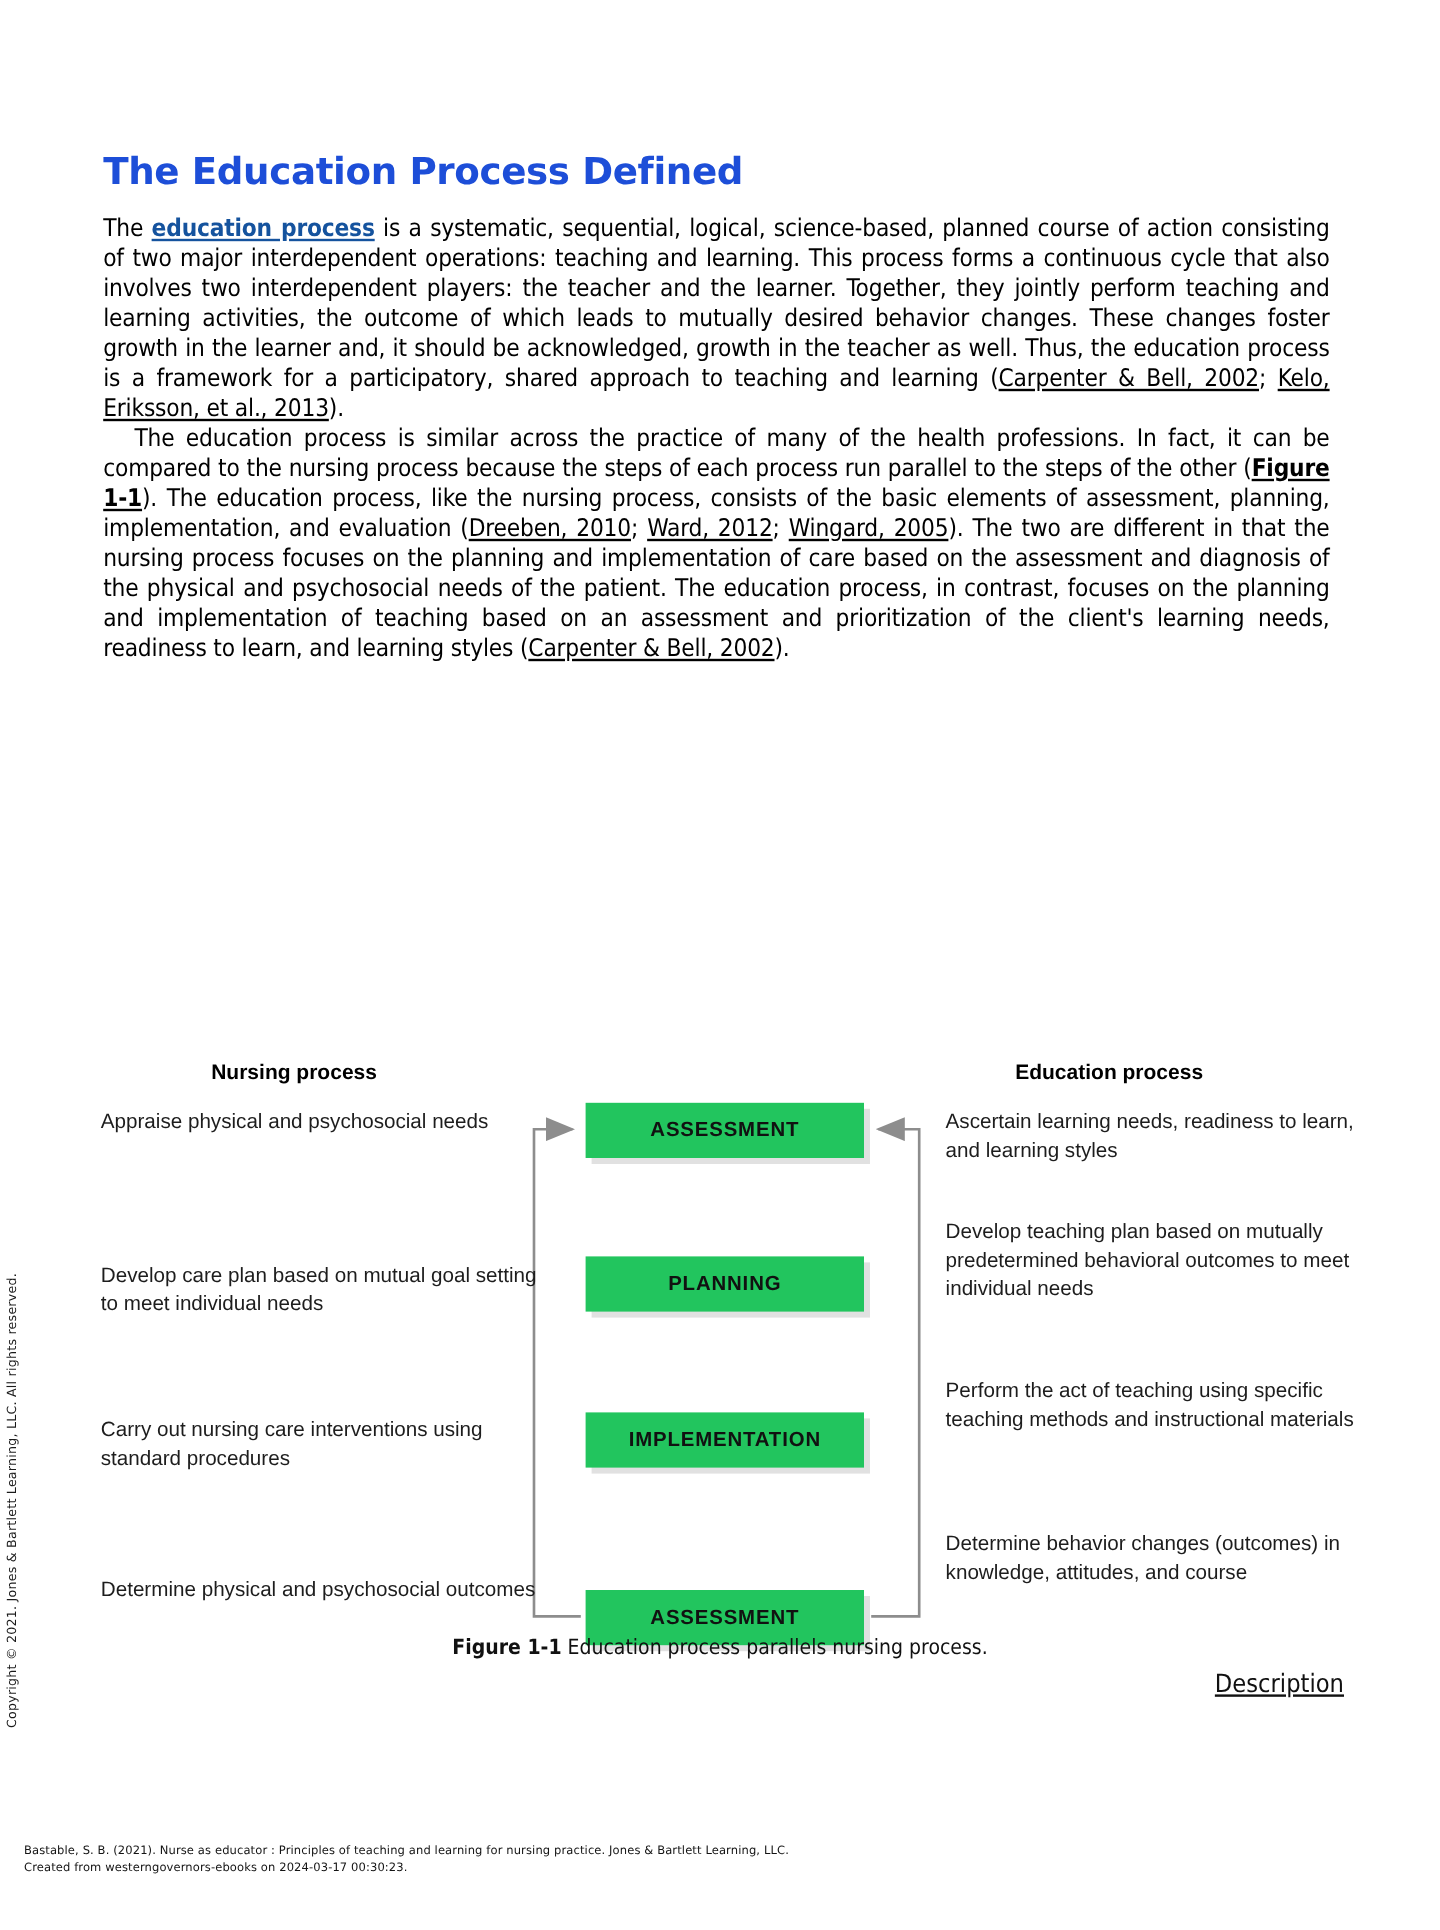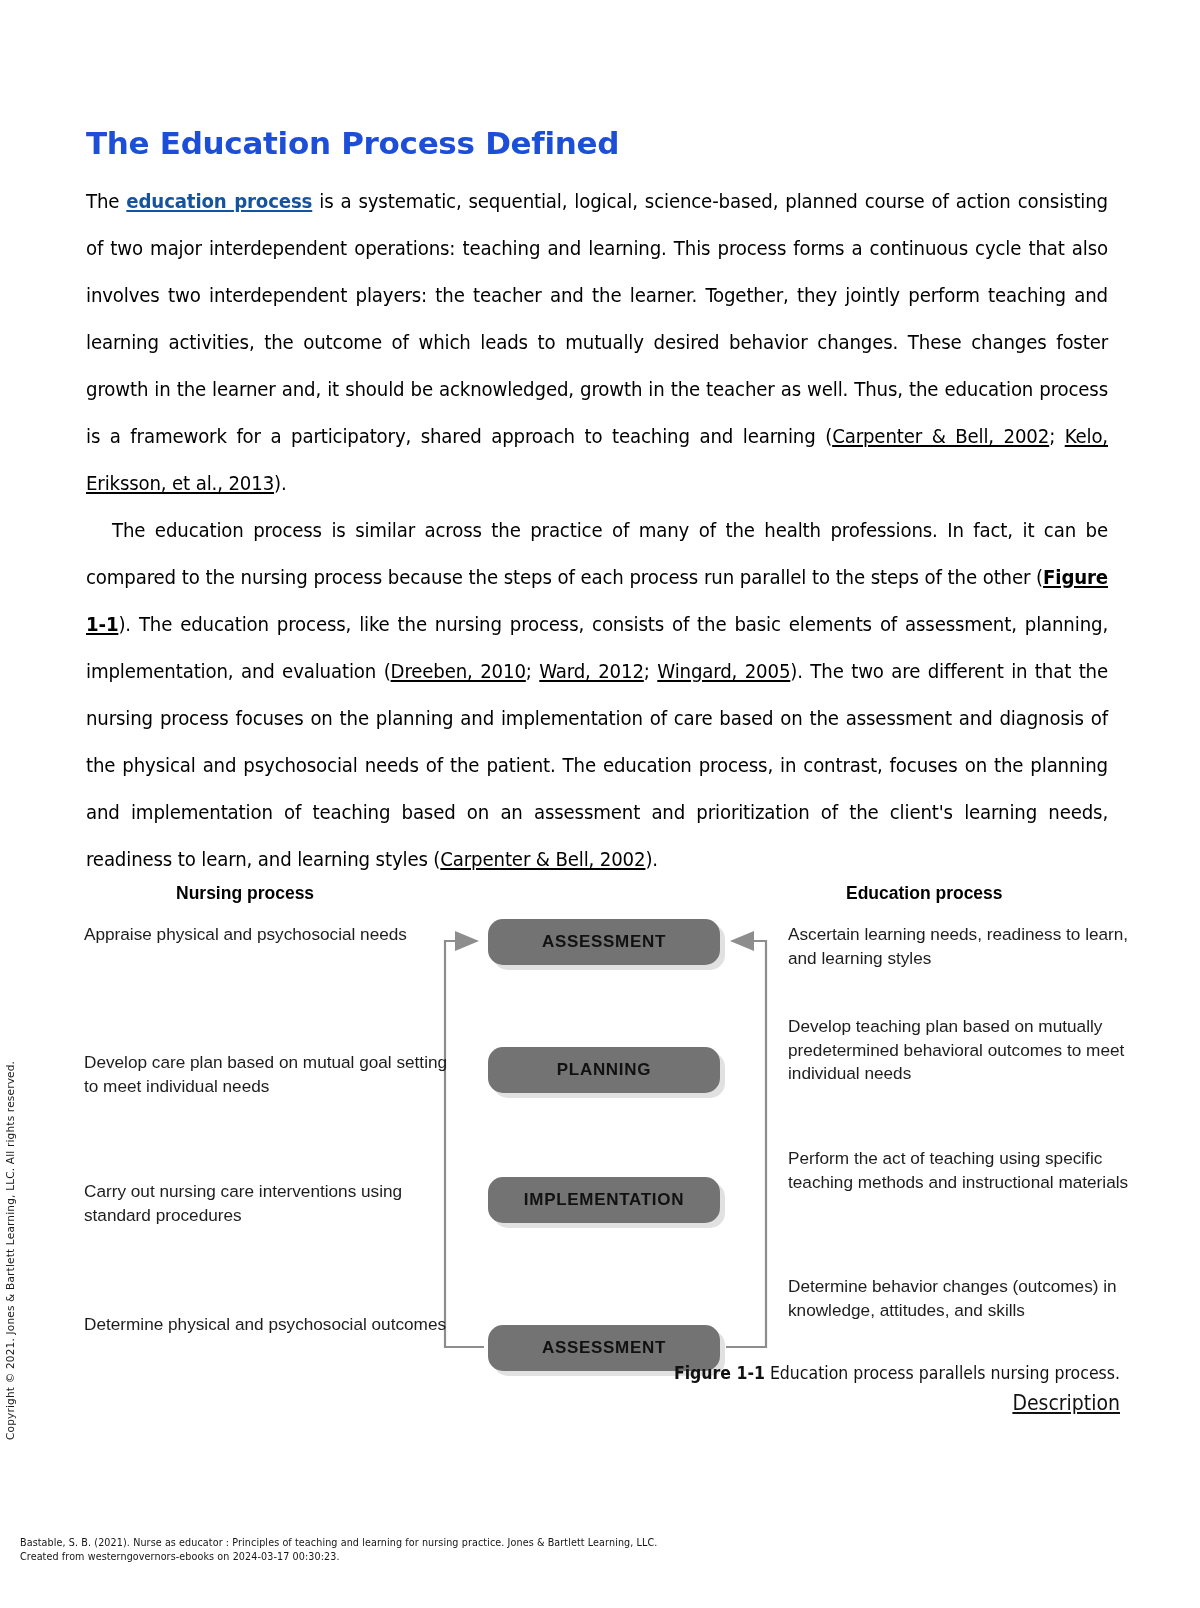--- a/index.html
+++ b/index.html
@@ -51,21 +51,21 @@
     font-weight: bold;
     color: #1d4ed8;
     letter-spacing: -0.3px;
     line-height: 1.1;
   }
 
   p.body {
     margin: 0;
     font-family: "DejaVu Sans Condensed", "DejaVu Sans", sans-serif;
     font-size: 20.2px;
-    line-height: 47px;
+    line-height: 25px;
     color: #000;
     text-align: justify;
     text-justify: inter-word;
     letter-spacing: -0.15px;
   }
   p.body + p.body { text-indent: 26px; }
 
   .lnk {
     color: #15539e;
     font-weight: bold;
@@ -102,46 +102,45 @@
   }
   .side-text.left  { left: 4px;  width: 372px; }
   .side-text.right { left: 708px; width: 348px; }
 
   
   .stage {
     position: absolute;
     left: 408px;
     width: 232px;
     height: 46px;
-    background: #737373;
+    background: #22c55e;
     box-shadow: 5px 5px 0 0 rgba(200,200,200,0.55);
     display: flex;
     align-items: center;
     justify-content: center;
     font-size: 17px;
     font-weight: bold;
     letter-spacing: 0.7px;
     color: #111;
-    border-radius: 15px;
   }
 
   
   .connectors {
     position: absolute;
     left: 0; top: 0;
     width: 1040px; height: 500px;
     pointer-events: none;
   }
 
   .fig-caption {
     position: absolute;
     left: 0;
     top: 488px;
     width: 1040px;
-    text-align: right;
+    text-align: center;
     font-family: "DejaVu Sans Condensed", "DejaVu Sans", sans-serif;
     font-size: 17.5px;
     color: #111;
     white-space: nowrap;
   }
   .fig-caption b { font-weight: bold; }
 
   .descr {
     position: absolute;
     left: 0;
@@ -210,21 +209,21 @@
     <div class="stage" style="top:450px;">ASSESSMENT</div>
 
     <div class="side-text left" style="top:48px;">Appraise physical and psychosocial needs</div>
     <div class="side-text left" style="top:176px;">Develop care plan based on mutual goal setting to meet individual needs</div>
     <div class="side-text left" style="top:305px;">Carry out nursing care interventions using standard procedures</div>
     <div class="side-text left" style="top:438px;">Determine physical and psychosocial outcomes</div>
 
     <div class="side-text right" style="top:48px;">Ascertain learning needs, readiness to learn, and learning styles</div>
     <div class="side-text right" style="top:140px;">Develop teaching plan based on mutually predetermined behavioral outcomes to meet individual needs</div>
     <div class="side-text right" style="top:272px;">Perform the act of teaching using specific teaching methods and instructional materials</div>
-    <div class="side-text right" style="top:400px;">Determine behavior changes (outcomes) in knowledge, attitudes, and skills</div>
+    <div class="side-text right" style="top:400px;">Determine behavior changes (outcomes) in knowledge, attitudes, and course</div>
 
     <div class="fig-caption"><b>Figure 1-1</b><span> Education process parallels nursing process.</span></div>
 
     <div class="descr"><span>Description</span></div>
 
   </div>
 
   <div class="footer">
     <div>Bastable, S. B. (2021). Nurse as educator : Principles of teaching and learning for nursing practice. Jones &amp; Bartlett Learning, LLC.</div>
     <div>Created from westerngovernors-ebooks on 2024-03-17 00:30:23.</div>

